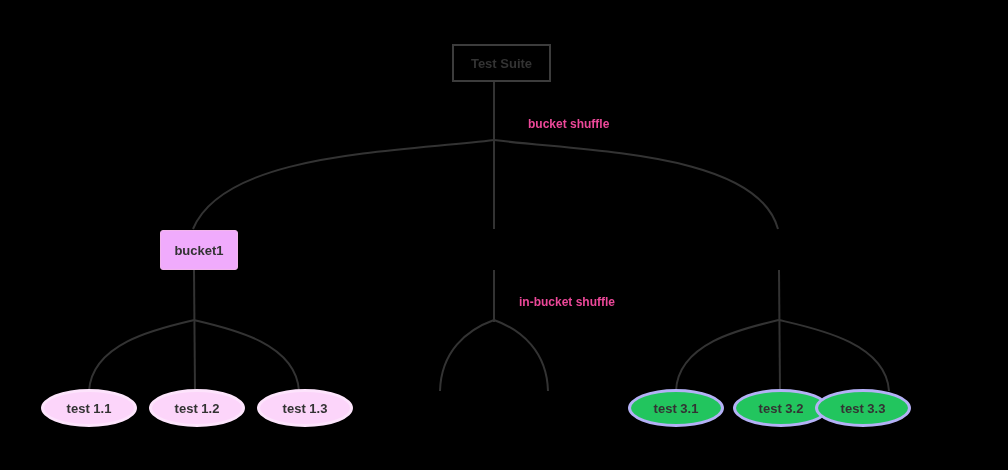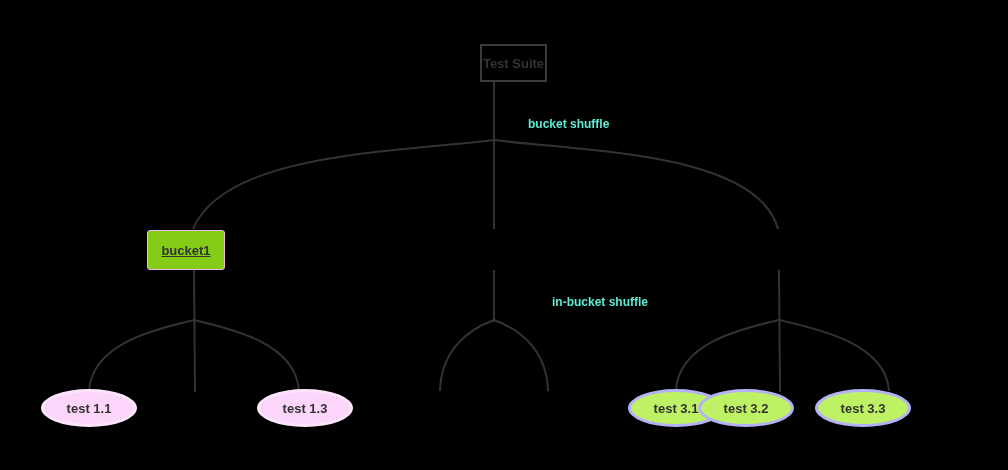--- a/index.html
+++ b/index.html
@@ -10,43 +10,43 @@
   }
   .stage{position:absolute;inset:0;width:1008px;height:470px;}
   svg.edges{position:absolute;left:0;top:0;width:1008px;height:470px;}
 
   .node{
     position:absolute;display:flex;align-items:center;justify-content:center;
     font-weight:bold;font-size:13px;color:#333333;text-align:center;
     box-sizing:border-box;
   }
   .root-box{
-    left:452px;top:44px;width:67px;height:38px;
-    border:2px solid #3c3c3c;background:transparent;color:#333333;margin-left:28px;
+    left:452px;top:44px;width:99px;height:38px;
+    border:2px solid #3c3c3c;background:transparent;color:#333333;
   }
   .bucket{width:78px;height:40px;top:230px;border-radius:3px;border:1px solid;}
-  .bucket1{left:147px;background:#84cc16;border-color:#f2b5ec;text-decoration:underline;}
+  .bucket1{left:160px;background:#f0abfc;border-color:#f2b5ec;}
   .bucket2{left:455px;background:#63c9f7;border-color:#4db6e8;}
   .bucket3{left:740px;background:#9b98f0;border-color:#8984de;}
 
   .test{width:96px;height:38px;top:389px;border-radius:50%;border:3px solid;}
   .test.pink{background:#fcd5fa;border-color:#fde4fc;}
   .test.cyan{background:#63c9f7;border-color:#8ad8fa;}
-  .test.purple{background:#bef264;border-color:#b4b1f6;}
+  .test.purple{background:#22c55e;border-color:#b4b1f6;}
 
   .t11{left:41px;}  .t12{left:149px;} .t13{left:257px;}
   .t21{left:392px;} .t22{left:500px;}
-  .t31{left:628px;} .t32{left:698px;text-align:right;} .t33{left:815px;}
+  .t31{left:628px;} .t32{left:733px;text-align:right;} .t33{left:815px;}
 
   .edge-label{
-    position:absolute;font-weight:bold;font-size:12px;color:#5eead4;
+    position:absolute;font-weight:bold;font-size:12px;color:#ec4899;
     white-space:nowrap;
   }
   .lbl-bucket-shuffle{left:528px;top:117px;}
-  .lbl-inbucket-shuffle{left:552px;top:295px;}
+  .lbl-inbucket-shuffle{left:519px;top:295px;}
 </style>
 </head>
 <body>
 
 <div class="stage">
 
   <svg class="edges" viewBox="0 0 1008 470" fill="none" stroke="#333333" stroke-width="2">
 
     <path d="M 494 82 L 494 229"></path>
     <path d="M 494 140 C 400 152 225 152 193 229"></path>
@@ -67,20 +67,21 @@
 
   <div class="edge-label lbl-bucket-shuffle">bucket shuffle</div>
 
   <div class="edge-label lbl-inbucket-shuffle">in-bucket shuffle</div>
 
   <div class="node root-box">Test Suite</div>
 
   <div class="node bucket bucket1">bucket1</div>
 
   <div class="node test pink t11">test 1.1</div>
+  <div class="node test pink t12">test 1.2</div>
   <div class="node test pink t13">test 1.3</div>
 
 
   <div class="node test purple t31">test 3.1</div>
   <div class="node test purple t32">test 3.2</div>
   <div class="node test purple t33">test 3.3</div>
 
 </div>
 
 </body></html>

